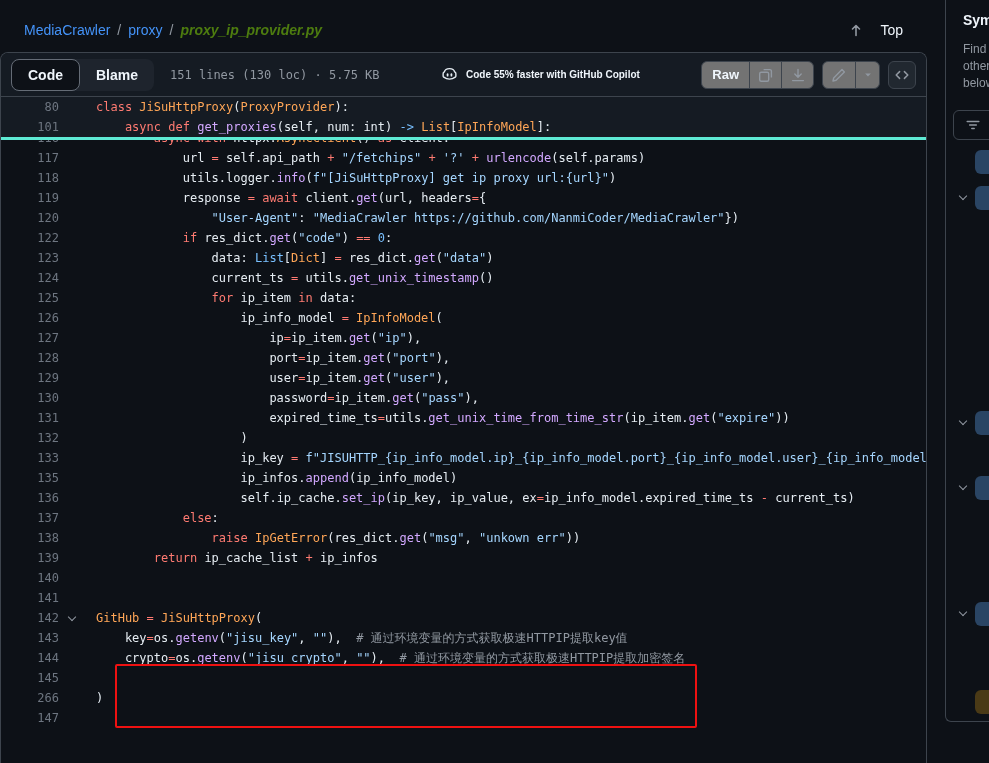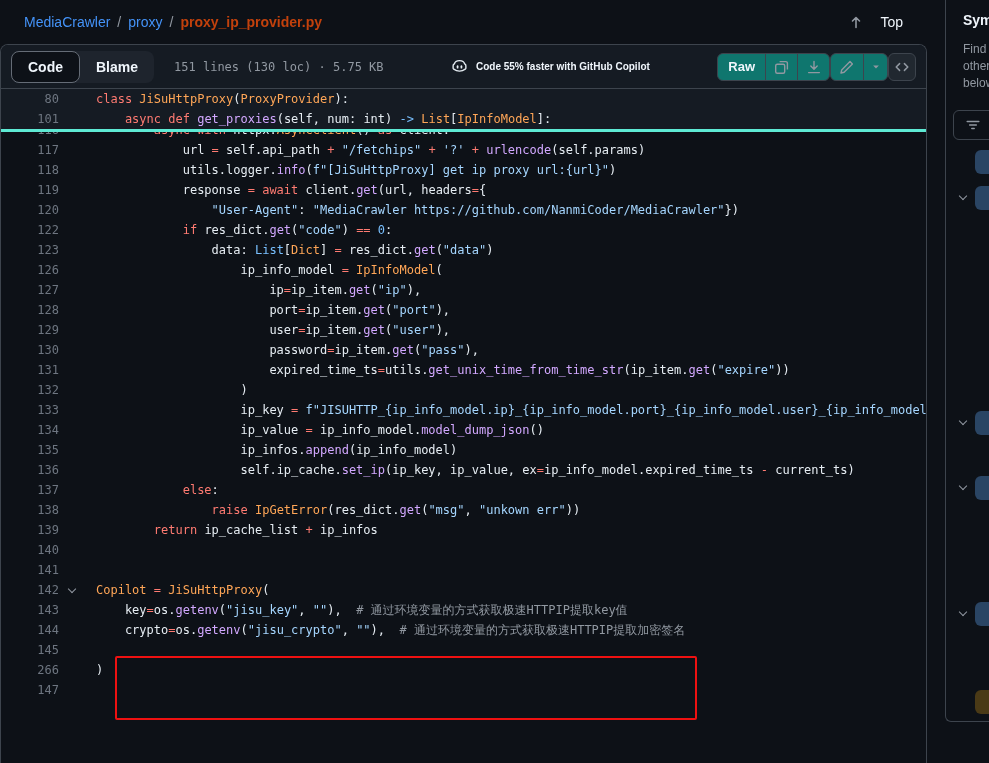--- a/index.html
+++ b/index.html
@@ -4,38 +4,38 @@
 <style>
   * { box-sizing: border-box; margin: 0; padding: 0; }
   html,body { width: 989px; height: 763px; }
   body {
     background: #0d1117;
     font-family: "Liberation Sans", sans-serif;
     overflow: hidden;
     position: relative;
     color: #f0f6fc;
   }
-  .left-col { position: absolute; left: 0; top: 0; width: 927px; height: 576px; }
+  .left-col { position: absolute; left: 0; top: 8px; width: 927px; height: 576px; }
 
   
   .crumb-bar { height: 44px; display: flex; align-items: center; padding: 0 16px 0 24px; font-size: 14px; }
   .crumb-bar a { color: var(--accent-blue,#4493f8); text-decoration: none; cursor: pointer; }
   .crumb-sep { color: #9198a1; margin: 0 7px; }
-  .crumb-file { color: #c2410c; font-weight: 700; }
+  .crumb-file { color: #4d7c0f; font-weight: 700; font-style: italic; }
   .top-btn { margin-left: auto; display: flex; align-items: center; gap: 16px; background: transparent; border: none; color: #f0f6fc; font-size: 14px; font-weight: 500; font-family: inherit; cursor: pointer; padding: 4px 8px; }
 
   
   .code-card { position: absolute; top: 44px; left: 0; width: 927px; height: 719px; border: 1px solid #3d444d; border-bottom: none; border-radius: 8px 8px 0 0; overflow: hidden; background: #0d1117; }
-  .toolbar { height: 44px; background: #151b23; border-bottom: 1px solid #3d444d; display: flex; align-items: center; padding: 0 10px 0 10px; }
+  .toolbar { height: 44px; background: #151b23; border-bottom: 1px solid #3d444d; display: flex; align-items: center; padding: 0 10px 0 10px; gap: 8px; }
   .seg { display: flex; align-items: stretch; background: #1e242d; border-radius: 8px; height: 32px; flex: none; }
   .seg-item { border: none; background: transparent; color: #f0f6fc; font-size: 14px; font-family: inherit; padding: 0 16px; border-radius: 8px; cursor: pointer; font-weight: bold; }
   .seg-item.active { background: #0d1117; border: 1px solid #656c76; font-weight: 600; }
-  .file-info { color: #9198a1; font-size: 12px; font-family: "DejaVu Sans Mono", monospace; margin-left: 20px; white-space: nowrap; }
+  .file-info { color: #9198a1; font-size: 12px; font-family: "DejaVu Sans Mono", monospace; margin-left: 8px; white-space: nowrap; }
   .copilot { display: flex; align-items: center; gap: 8px; margin: 0 auto; font-size: 10px; font-weight: 600; color: #f0f6fc; white-space: nowrap; cursor: pointer; }
-  .btn-group { display: flex; height: 28px; border: 1px solid #3d444d; border-radius: 6px; overflow: hidden; background: #0f766e; flex: none; }
+  .btn-group { display: flex; height: 28px; border: 1px solid #3d444d; border-radius: 6px; overflow: hidden; background: #737373; flex: none; }
   .btn-seg { display: flex; align-items: center; justify-content: center; background: transparent; border: none; border-left: 1px solid #3d444d; color: #f0f6fc; font-size: 13px; font-weight: 600; font-family: inherit; padding: 0 10px; cursor: pointer; }
   .btn-seg:first-child { border-left: none; }
   .btn-seg.iconic { width: 32px; padding: 0; }
   .btn-seg.caret { width: 24px; padding: 0; }
   .sq-btn { width: 28px; height: 28px; border: 1px solid #3d444d; border-radius: 6px; background: #212830; display: flex; align-items: center; justify-content: center; cursor: pointer; flex: none; }
   svg.oct { display: block; }
 
   
   .code-body { position: relative; height: 674px; overflow: hidden; background: #0d1117; font-family: "DejaVu Sans Mono", monospace; font-size: 12px; line-height: 20px; }
   .rows { padding-top: 31px; position: relative; z-index: 1; }
@@ -140,37 +140,38 @@
 
     <div class="code-body">
       <div class="rows">
           <div class="crow"><span class="ln">116</span><span class="src"><span class="tk-k">        async with </span><span class="tk-v">httpx</span><span class="tk-p">.</span><span class="tk-t">AsyncClient</span><span class="tk-p">() </span><span class="tk-k">as </span><span class="tk-v">client</span><span class="tk-p">:</span></span></div>
           <div class="crow"><span class="ln">117</span><span class="src"><span class="tk-v">            url </span><span class="tk-o">= </span><span class="tk-v">self</span><span class="tk-p">.</span><span class="tk-v">api_path </span><span class="tk-o">+ </span><span class="tk-s">"/fetchips" </span><span class="tk-o">+ </span><span class="tk-s">'?' </span><span class="tk-o">+ </span><span class="tk-f">urlencode</span><span class="tk-p">(</span><span class="tk-v">self</span><span class="tk-p">.</span><span class="tk-v">params</span><span class="tk-p">)</span></span></div>
           <div class="crow"><span class="ln">118</span><span class="src"><span class="tk-v">            utils</span><span class="tk-p">.</span><span class="tk-v">logger</span><span class="tk-p">.</span><span class="tk-f">info</span><span class="tk-p">(</span><span class="tk-s">f"[JiSuHttpProxy] get ip proxy url:{url}"</span><span class="tk-p">)</span></span></div>
           <div class="crow"><span class="ln">119</span><span class="src"><span class="tk-v">            response </span><span class="tk-o">= </span><span class="tk-k">await </span><span class="tk-v">client</span><span class="tk-p">.</span><span class="tk-f">get</span><span class="tk-p">(</span><span class="tk-v">url</span><span class="tk-p">, </span><span class="tk-v">headers</span><span class="tk-o">=</span><span class="tk-p">{</span></span></div>
           <div class="crow"><span class="ln">120</span><span class="src"><span class="tk-s">                "User-Agent"</span><span class="tk-p">: </span><span class="tk-s">"MediaCrawler https://github.com/NanmiCoder/MediaCrawler"</span><span class="tk-p">})</span></span></div>
           <div class="crow"><span class="ln">122</span><span class="src"><span class="tk-k">            if </span><span class="tk-v">res_dict</span><span class="tk-p">.</span><span class="tk-f">get</span><span class="tk-p">(</span><span class="tk-s">"code"</span><span class="tk-p">) </span><span class="tk-o">== </span><span class="tk-n">0</span><span class="tk-p">:</span></span></div>
           <div class="crow"><span class="ln">123</span><span class="src"><span class="tk-v">                data</span><span class="tk-p">: </span><span class="tk-b">List</span><span class="tk-p">[</span><span class="tk-t">Dict</span><span class="tk-p">] </span><span class="tk-o">= </span><span class="tk-v">res_dict</span><span class="tk-p">.</span><span class="tk-f">get</span><span class="tk-p">(</span><span class="tk-s">"data"</span><span class="tk-p">)</span></span></div>
+          <div class="crow"><span class="ln">124</span><span class="src"><span class="tk-v">                current_ts </span><span class="tk-o">= </span><span class="tk-v">utils</span><span class="tk-p">.</span><span class="tk-f">get_unix_timestamp</span><span class="tk-p">()</span></span></div>
+          <div class="crow"><span class="ln">125</span><span class="src"><span class="tk-k">                for </span><span class="tk-v">ip_item </span><span class="tk-k">in </span><span class="tk-v">data</span><span class="tk-p">:</span></span></div>
           <div class="crow"><span class="ln">126</span><span class="src"><span class="tk-v">                    ip_info_model </span><span class="tk-o">= </span><span class="tk-t">IpInfoModel</span><span class="tk-p">(</span></span></div>
           <div class="crow"><span class="ln">127</span><span class="src"><span class="tk-v">                        ip</span><span class="tk-o">=</span><span class="tk-v">ip_item</span><span class="tk-p">.</span><span class="tk-f">get</span><span class="tk-p">(</span><span class="tk-s">"ip"</span><span class="tk-p">),</span></span></div>
           <div class="crow"><span class="ln">128</span><span class="src"><span class="tk-v">                        port</span><span class="tk-o">=</span><span class="tk-v">ip_item</span><span class="tk-p">.</span><span class="tk-f">get</span><span class="tk-p">(</span><span class="tk-s">"port"</span><span class="tk-p">),</span></span></div>
           <div class="crow"><span class="ln">129</span><span class="src"><span class="tk-v">                        user</span><span class="tk-o">=</span><span class="tk-v">ip_item</span><span class="tk-p">.</span><span class="tk-f">get</span><span class="tk-p">(</span><span class="tk-s">"user"</span><span class="tk-p">),</span></span></div>
           <div class="crow"><span class="ln">130</span><span class="src"><span class="tk-v">                        password</span><span class="tk-o">=</span><span class="tk-v">ip_item</span><span class="tk-p">.</span><span class="tk-f">get</span><span class="tk-p">(</span><span class="tk-s">"pass"</span><span class="tk-p">),</span></span></div>
           <div class="crow"><span class="ln">131</span><span class="src"><span class="tk-v">                        expired_time_ts</span><span class="tk-o">=</span><span class="tk-v">utils</span><span class="tk-p">.</span><span class="tk-f">get_unix_time_from_time_str</span><span class="tk-p">(</span><span class="tk-v">ip_item</span><span class="tk-p">.</span><span class="tk-f">get</span><span class="tk-p">(</span><span class="tk-s">"expire"</span><span class="tk-p">))</span></span></div>
           <div class="crow"><span class="ln">132</span><span class="src"><span class="tk-p">                    )</span></span></div>
           <div class="crow"><span class="ln">133</span><span class="src"><span class="tk-v">                    ip_key </span><span class="tk-o">= </span><span class="tk-s">f"JISUHTTP_{ip_info_model.ip}_{ip_info_model.port}_{ip_info_model.user}_{ip_info_model</span></span></div>
-          <div class="crow"><span class="ln">134</span><span class="src"><span class="tk-v">                    ip_value </span><span class="tk-o">= </span><span class="tk-v">ip_info_model</span><span class="tk-p">.</span><span class="tk-f">model_dump_json</span><span class="tk-p">()</span></span></div>
           <div class="crow"><span class="ln">135</span><span class="src"><span class="tk-v">                    ip_infos</span><span class="tk-p">.</span><span class="tk-f">append</span><span class="tk-p">(</span><span class="tk-v">ip_info_model</span><span class="tk-p">)</span></span></div>
           <div class="crow"><span class="ln">136</span><span class="src"><span class="tk-v">                    self</span><span class="tk-p">.</span><span class="tk-v">ip_cache</span><span class="tk-p">.</span><span class="tk-f">set_ip</span><span class="tk-p">(</span><span class="tk-v">ip_key</span><span class="tk-p">, </span><span class="tk-v">ip_value</span><span class="tk-p">, </span><span class="tk-v">ex</span><span class="tk-o">=</span><span class="tk-v">ip_info_model</span><span class="tk-p">.</span><span class="tk-v">expired_time_ts </span><span class="tk-o">- </span><span class="tk-v">current_ts</span><span class="tk-p">)</span></span></div>
           <div class="crow"><span class="ln">137</span><span class="src"><span class="tk-k">            else</span><span class="tk-p">:</span></span></div>
           <div class="crow"><span class="ln">138</span><span class="src"><span class="tk-k">                raise </span><span class="tk-t">IpGetError</span><span class="tk-p">(</span><span class="tk-v">res_dict</span><span class="tk-p">.</span><span class="tk-f">get</span><span class="tk-p">(</span><span class="tk-s">"msg"</span><span class="tk-p">, </span><span class="tk-s">"unkown err"</span><span class="tk-p">))</span></span></div>
           <div class="crow"><span class="ln">139</span><span class="src"><span class="tk-k">        return </span><span class="tk-v">ip_cache_list </span><span class="tk-o">+ </span><span class="tk-v">ip_infos</span></span></div>
           <div class="crow"><span class="ln">140</span><span class="src"></span></div>
           <div class="crow"><span class="ln">141</span><span class="src"></span></div>
-          <div class="crow"><span class="ln">142</span><span class="fold-chev"></span><span class="src"><span class="tk-t">Copilot </span><span class="tk-o">= </span><span class="tk-t">JiSuHttpProxy</span><span class="tk-p">(</span></span></div>
+          <div class="crow"><span class="ln">142</span><span class="fold-chev"></span><span class="src"><span class="tk-t">GitHub </span><span class="tk-o">= </span><span class="tk-t">JiSuHttpProxy</span><span class="tk-p">(</span></span></div>
           <div class="crow"><span class="ln">143</span><span class="src"><span class="tk-v">    key</span><span class="tk-o">=</span><span class="tk-v">os</span><span class="tk-p">.</span><span class="tk-f">getenv</span><span class="tk-p">(</span><span class="tk-s">"jisu_key"</span><span class="tk-p">, </span><span class="tk-s">""</span><span class="tk-p">),</span><span class="tk-c">  # 通过环境变量的方式获取极速HTTPIP提取key值</span></span></div>
           <div class="crow"><span class="ln">144</span><span class="src"><span class="tk-v">    crypto</span><span class="tk-o">=</span><span class="tk-v">os</span><span class="tk-p">.</span><span class="tk-f">getenv</span><span class="tk-p">(</span><span class="tk-s">"jisu_crypto"</span><span class="tk-p">, </span><span class="tk-s">""</span><span class="tk-p">),</span><span class="tk-c">  # 通过环境变量的方式获取极速HTTPIP提取加密签名</span></span></div>
           <div class="crow"><span class="ln">145</span></div>
           <div class="crow"><span class="ln">266</span><span class="src"><span class="tk-p">)</span></span></div>
           <div class="crow"><span class="ln">147</span><span class="src"></span></div>
         </div>
       <div class="sticky">
           <div class="crow"><span class="ln">80</span><span class="src"><span class="tk-k">class </span><span class="tk-t">JiSuHttpProxy</span><span class="tk-p">(</span><span class="tk-t">ProxyProvider</span><span class="tk-p">):</span></span></div>
           <div class="crow"><span class="ln">101</span><span class="src"><span class="tk-k">    async def </span><span class="tk-f">get_proxies</span><span class="tk-p">(</span><span class="tk-v">self</span><span class="tk-p">, </span><span class="tk-v">num</span><span class="tk-p">: </span><span class="tk-v">int</span><span class="tk-p">) </span><span class="tk-b">-&gt; </span><span class="tk-t">List</span><span class="tk-p">[</span><span class="tk-t">IpInfoModel</span><span class="tk-p">]:</span></span></div>
         </div>

